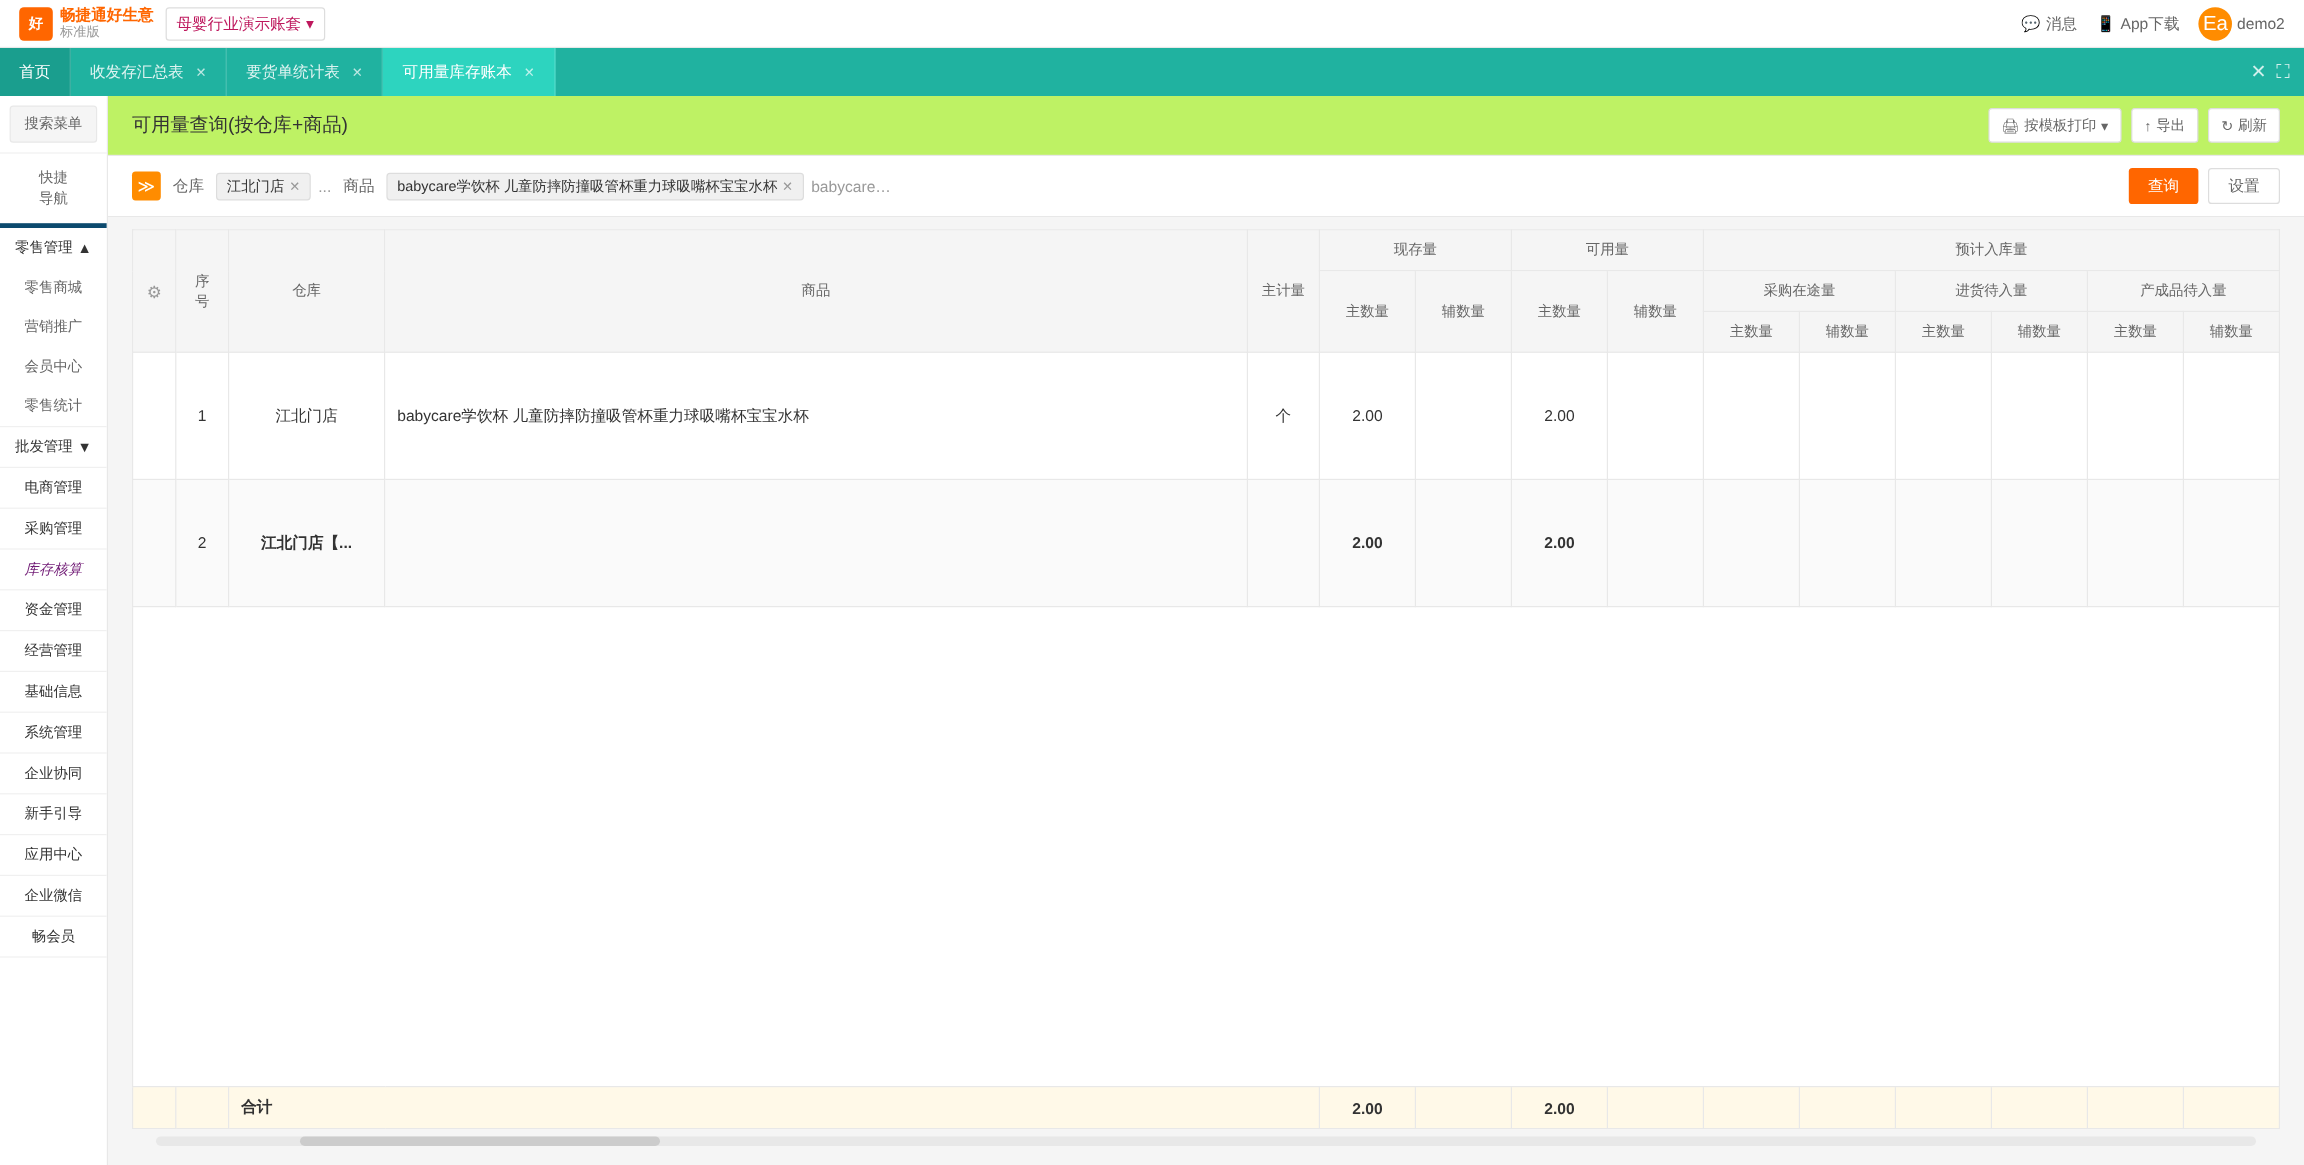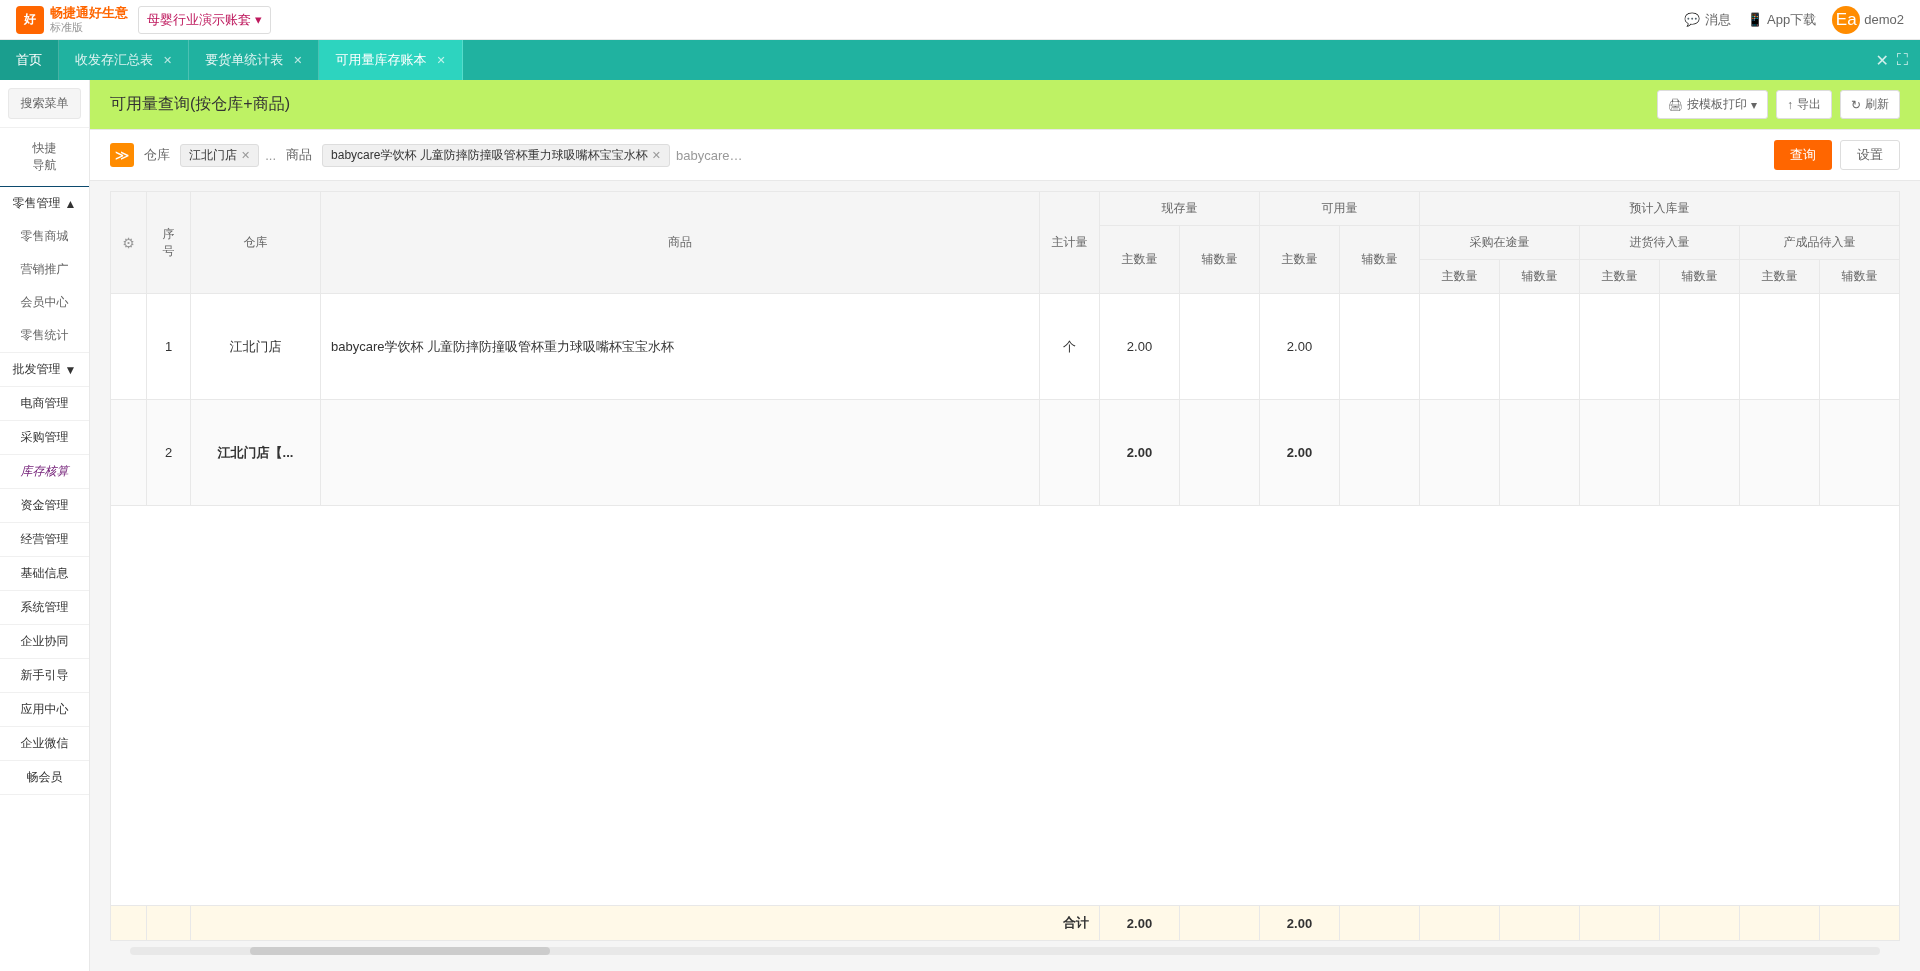--- a/index.html
+++ b/index.html
@@ -24,21 +24,21 @@
     .tab-bar-end { margin-left: auto; display: flex; align-items: center; padding: 0 12px; gap: 8px; }
     .tab-bar-btn { color: rgba(255,255,255,0.8); font-size: 16px; cursor: pointer; }
 
     
     .main-layout { display: flex; flex: 1; overflow: hidden; }
 
     
     .sidebar { width: 90px; background: #fff; border-right: 1px solid #e8e8e8; display: flex; flex-direction: column; flex-shrink: 0; overflow-y: auto; }
     .sidebar-search { padding: 8px; border-bottom: 1px solid #f0f0f0; }
     .sidebar-search-btn { width: 100%; padding: 6px; background: #f5f5f5; border: 1px solid #e8e8e8; border-radius: 3px; font-size: 12px; color: #666; cursor: pointer; text-align: center; }
-    .sidebar-nav { padding: 4px 16px; border-bottom: 1px solid #0c4a6e; }
+    .sidebar-nav { padding: 4px 16px; border-bottom: 4px solid #0c4a6e; }
     .sidebar-nav-item { padding: 8px 12px; font-size: 12px; color: #666; cursor: pointer; text-align: center; }
     .sidebar-section { border-bottom: 1px solid #f0f0f0; }
     .sidebar-section-title { padding: 8px 12px; font-size: 12px; color: #333; cursor: pointer; display: flex; align-items: center; justify-content: center; gap: 4px; }
     .sidebar-section-title.active { color: #ff6600; }
     .sidebar-item { padding: 8px 12px; font-size: 12px; color: #666; cursor: pointer; text-align: center; }
 
     
     .content { flex: 1; display: flex; flex-direction: column; overflow: hidden; }
 
     
@@ -356,21 +356,21 @@
           </tr>
 
           <tr style="height:400px;">
             <td colspan="15"></td>
           </tr>
         </tbody>
         <tfoot>
           <tr class="total-row">
             <td></td>
             <td></td>
-            <td colspan="3" style="text-align:right;font-weight:bold;">合计</td>
+            <td colspan="3" style="text-align:left;font-weight:bold;">合计</td>
             <td style="font-weight:bold;">2.00</td>
             <td></td>
             <td style="font-weight:bold;">2.00</td>
             <td></td>
             <td></td>
             <td></td>
             <td></td>
             <td></td>
             <td></td>
             <td></td>

